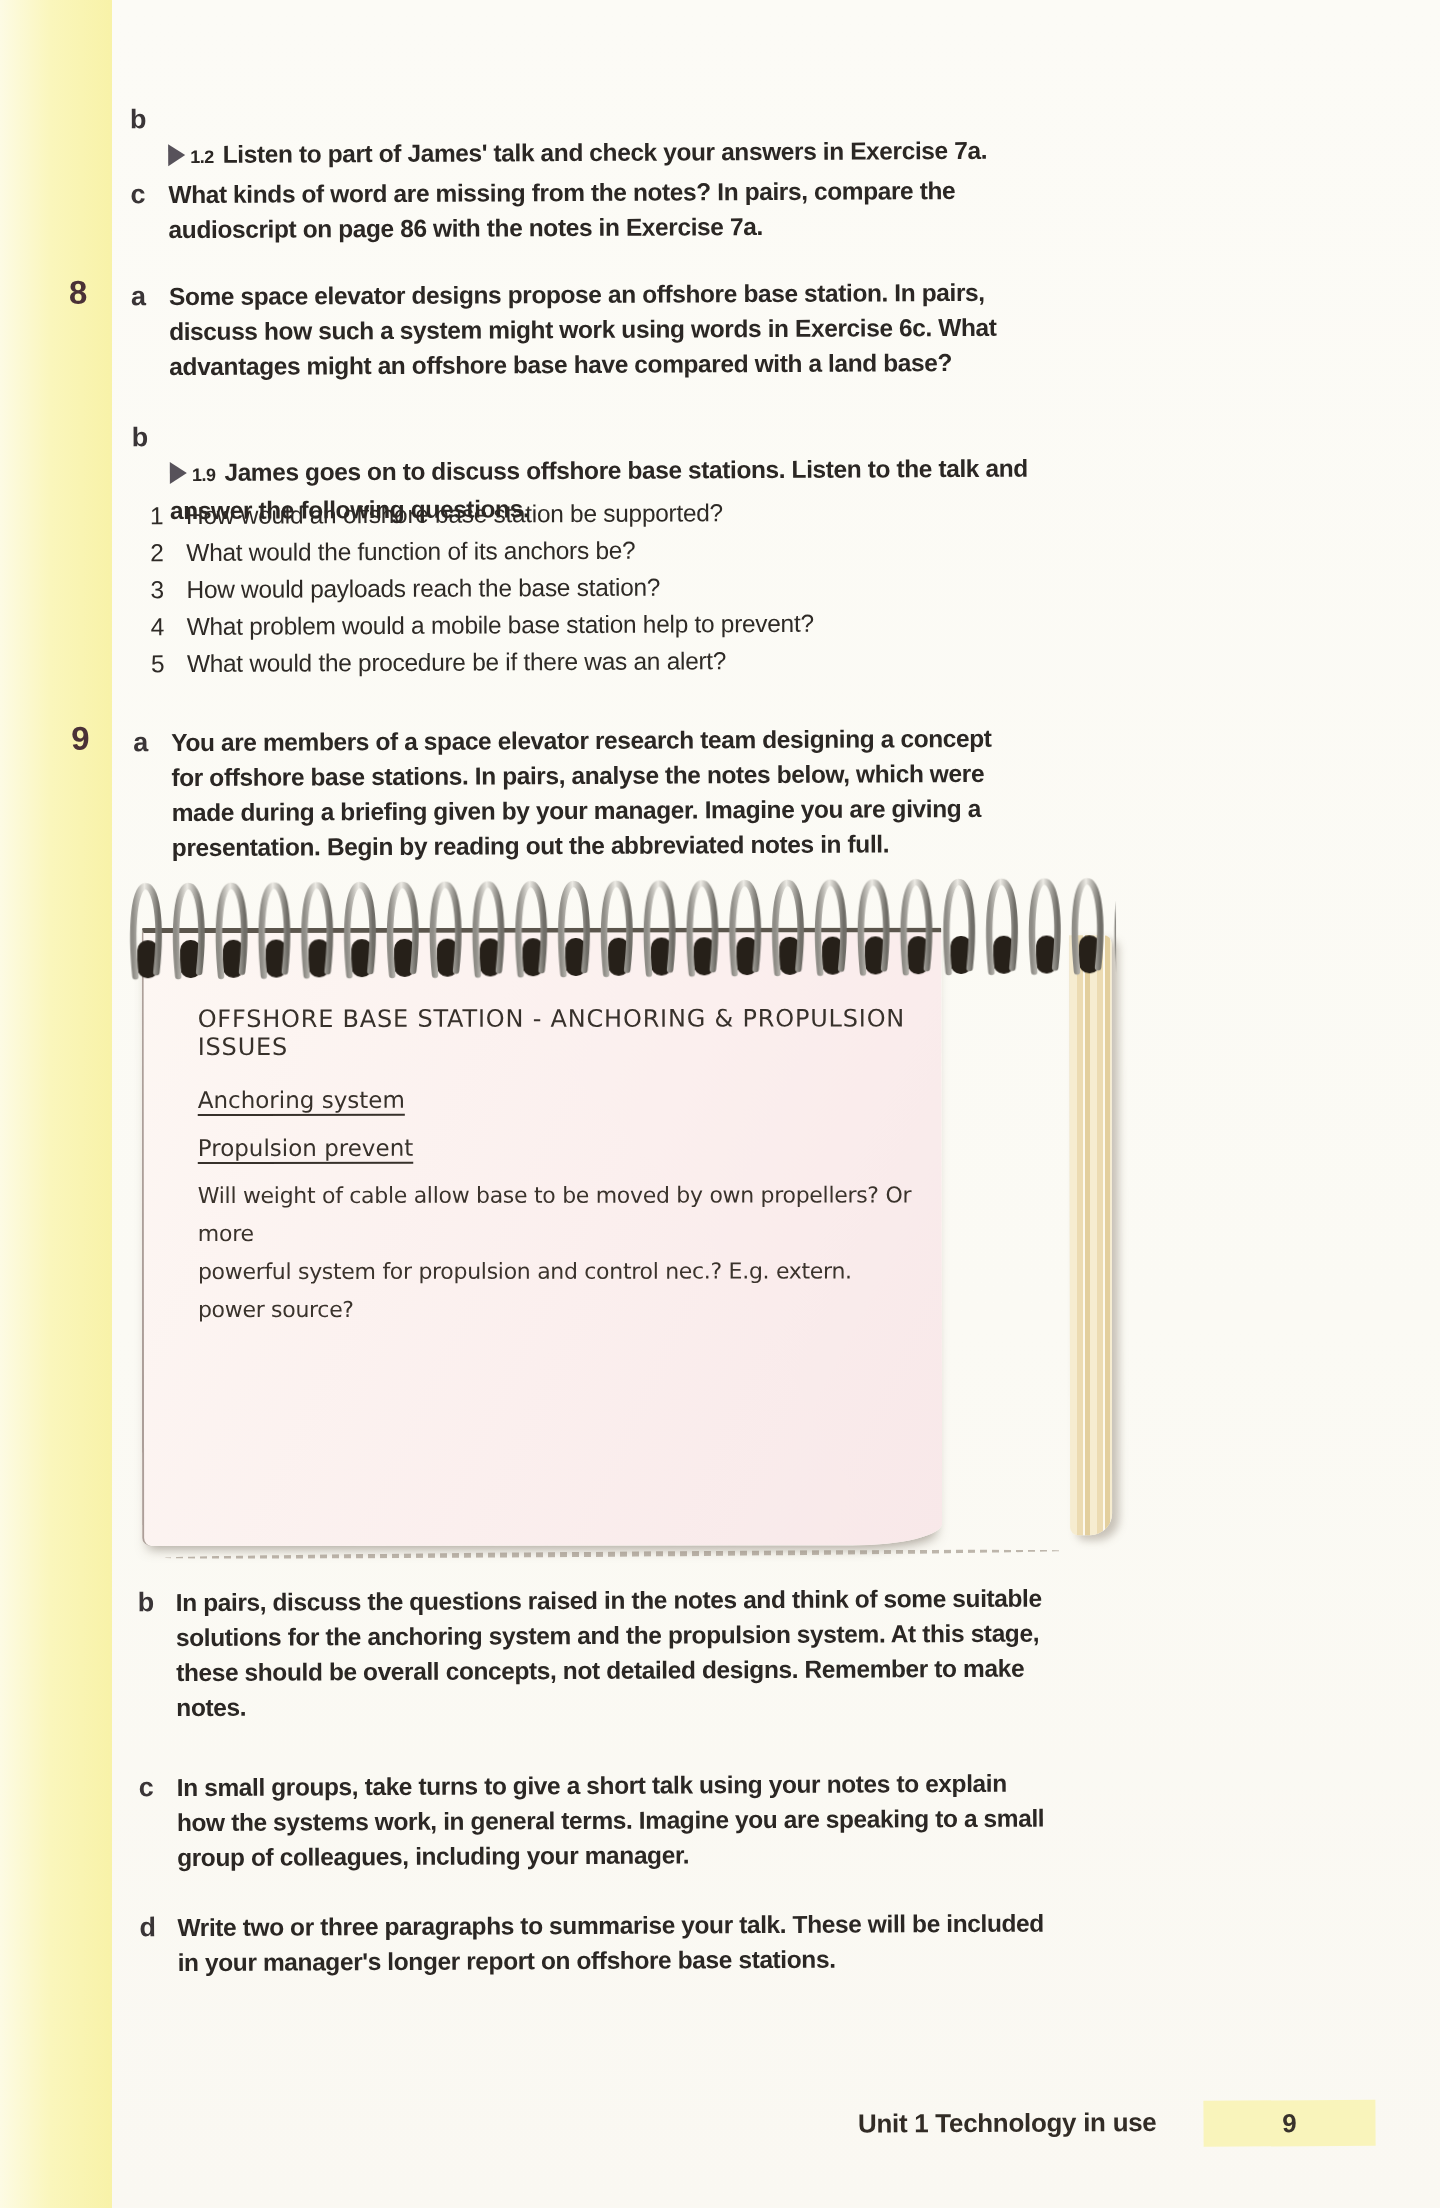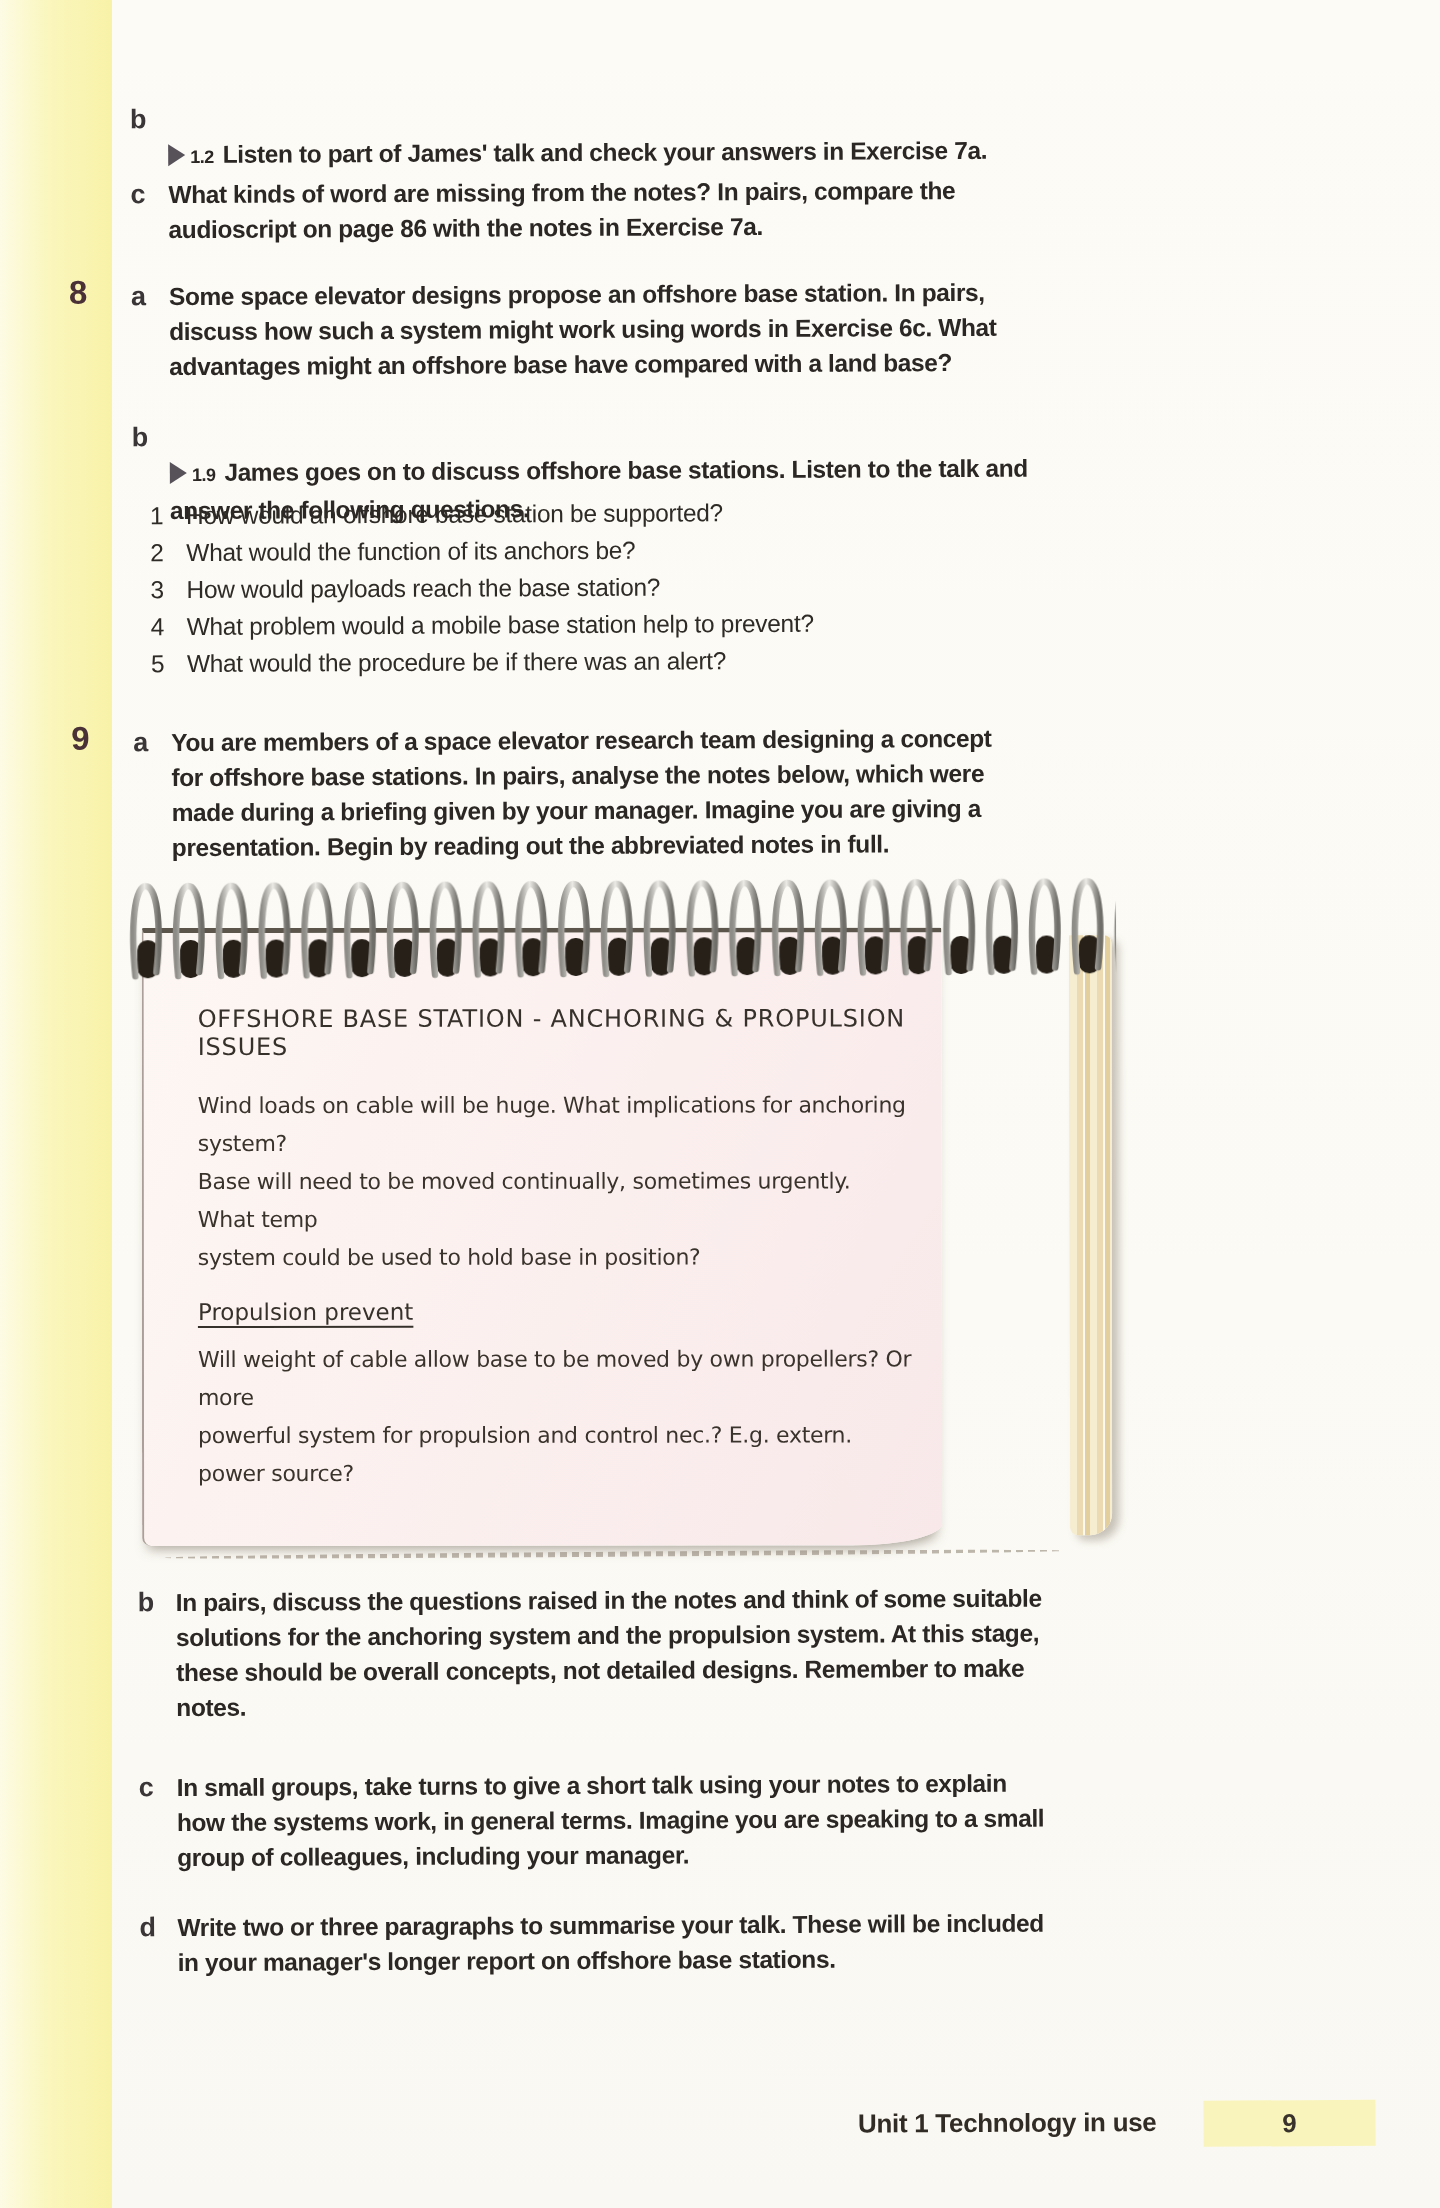--- a/index.html
+++ b/index.html
@@ -158,23 +158,21 @@
 for offshore base stations. In pairs, analyse the notes below, which were
 made during a briefing given by your manager. Imagine you are giving a
 presentation. Begin by reading out the abbreviated notes in full.</div>
     </div>
 
     <div class="notepad">
       <div class="sheet">
         <div class="stack"></div>
         <div class="paper">
           <div class="note-title">OFFSHORE BASE STATION - ANCHORING &amp; PROPULSION ISSUES</div>
-          <p class="note-para">Wind loads on cable will be huge. What implications for anchoring system?
-Base will need to be moved continually, sometimes urgently. What temp
-system could be used to hold base in position?</p>
+          <div class="note-heading">Anchoring system</div>
           <div class="note-heading">Propulsion prevent</div>
           <p class="note-para">Will weight of cable allow base to be moved by own propellers? Or more
 powerful system for propulsion and control nec.? E.g. extern. power source?</p>
         </div>
         <div class="tear"></div>
       </div>
       <svg class="coils" width="990" height="112" viewBox="0 0 990 112" aria-hidden="true">
         <defs>
           <linearGradient id="wire" x1="0" y1="0" x2="1" y2="0">
             <stop offset="0" stop-color="#8e8c86"></stop>

